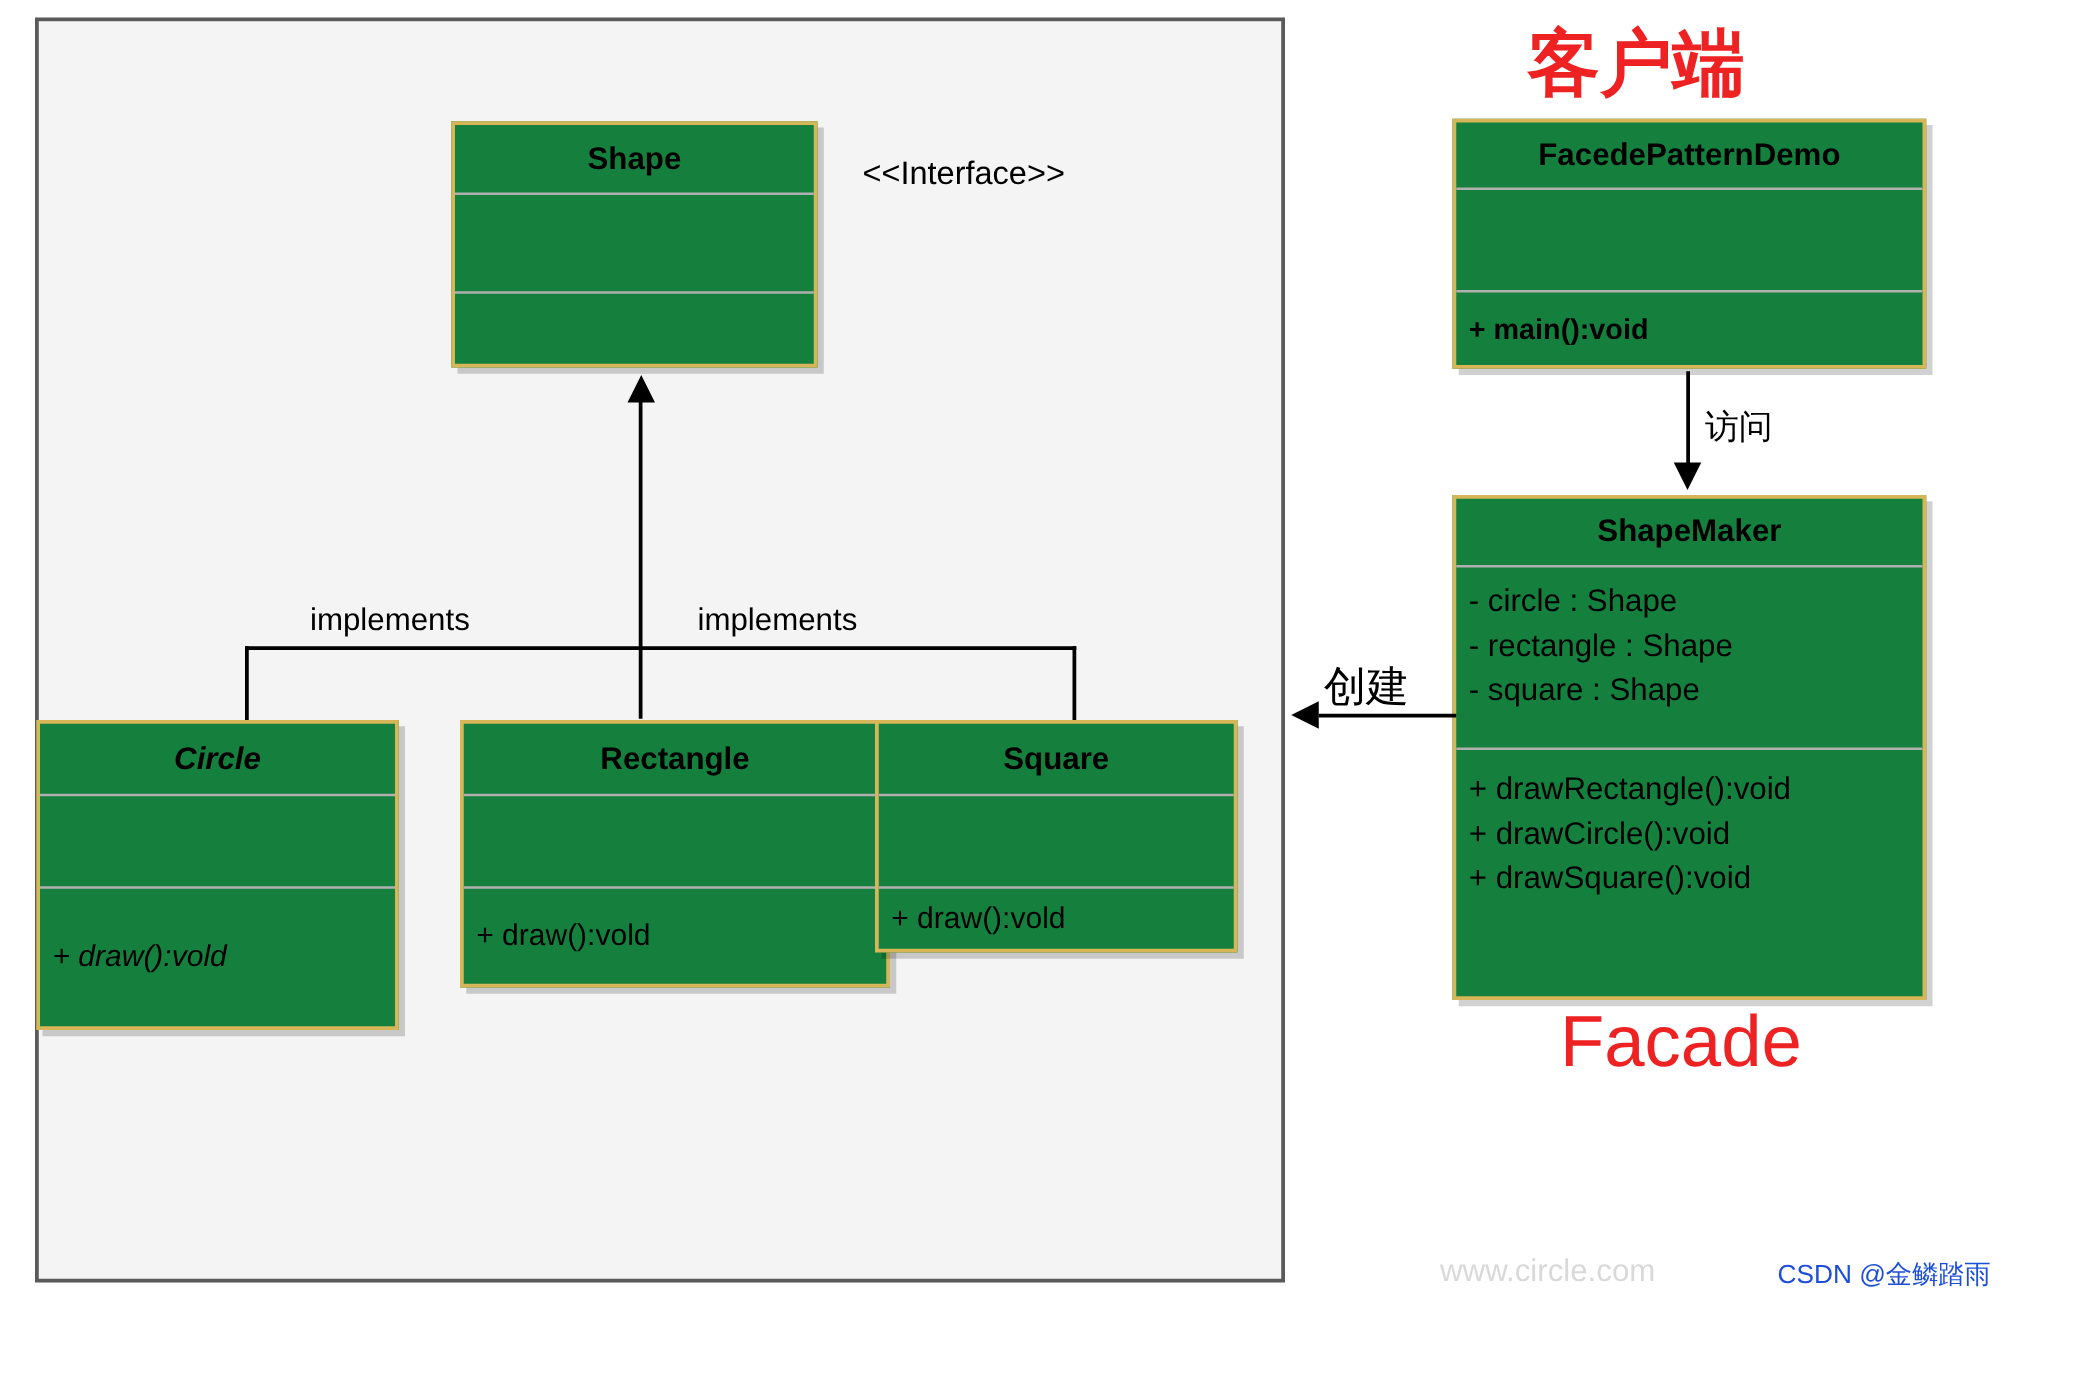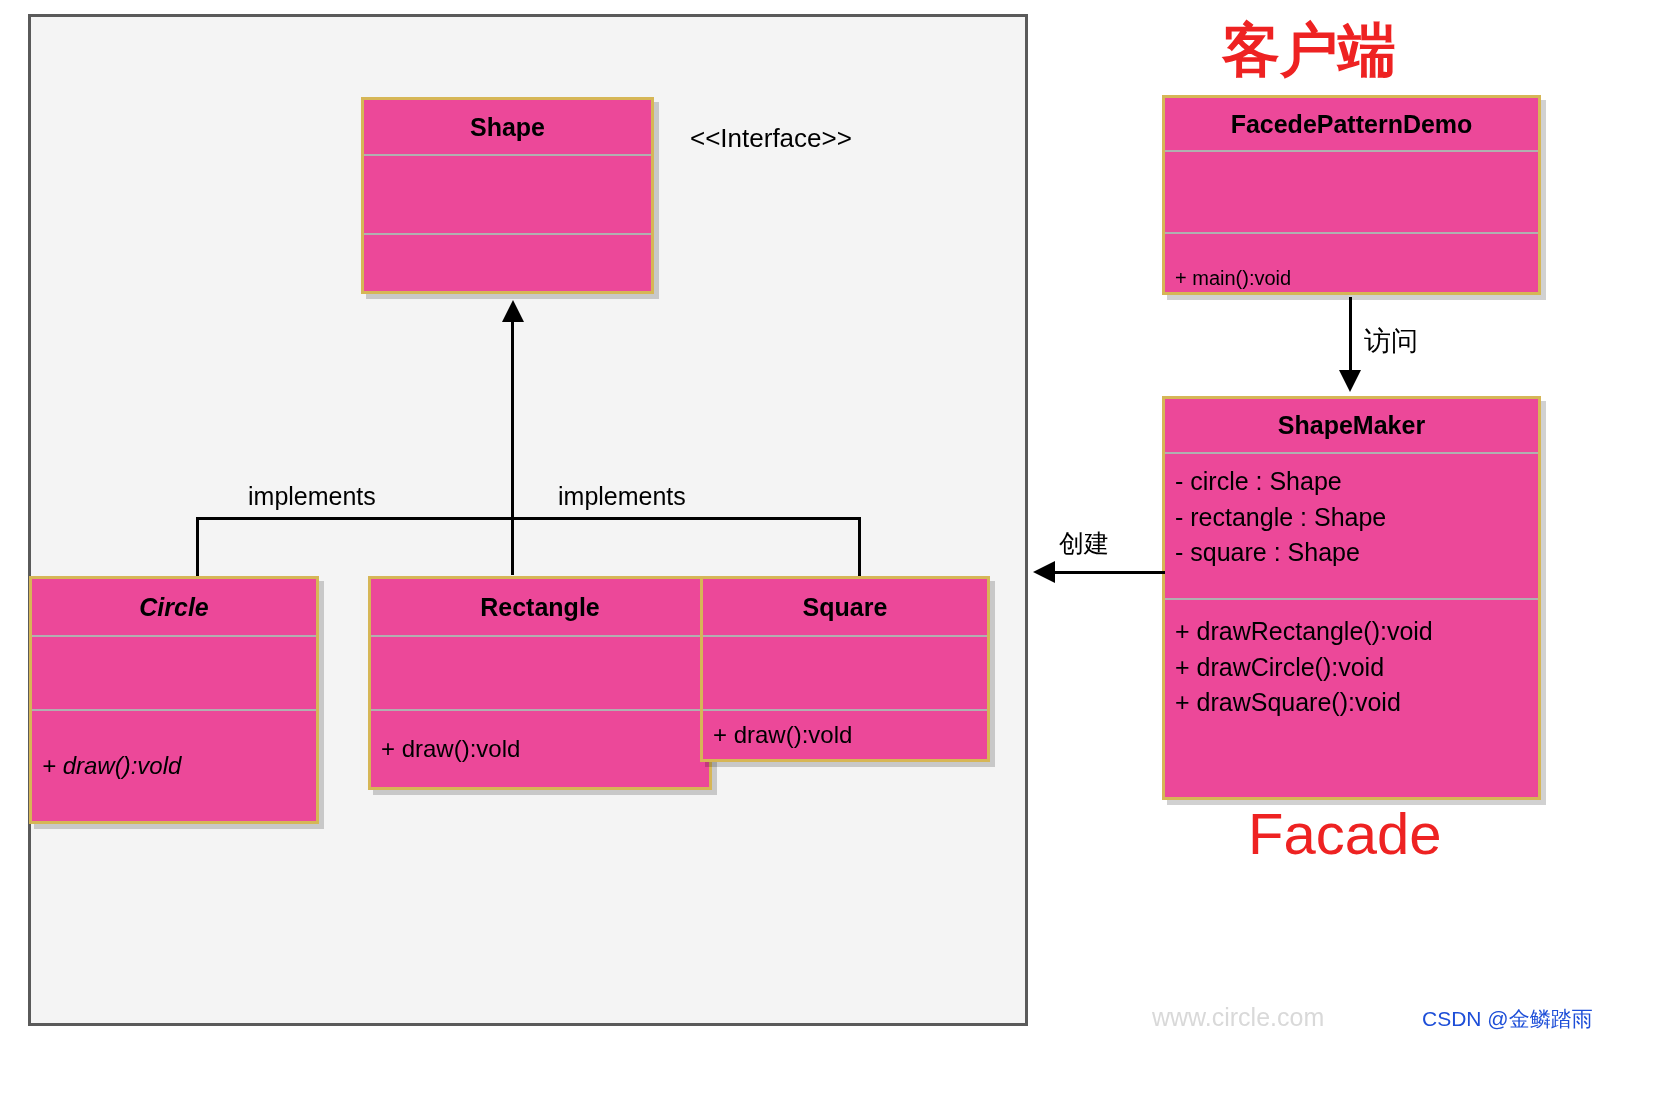--- a/index.html
+++ b/index.html
@@ -25,21 +25,21 @@
     width: 1000px;
     height: 1012px;
     background: #f4f4f4;
     border: 3px solid #5a5a5a;
     box-sizing: border-box;
   }
 
   
   .uml {
     position: absolute;
-    background: #ec4899;
+    background: #15803d;
     border: 3px solid #d6b656;
     box-sizing: border-box;
     box-shadow: 5px 5px 0 0 rgba(0,0,0,0.18);
     display: flex;
     flex-direction: column;
   }
   .uml .title {
     text-align: center;
     font-weight: bold;
     color: #000;
@@ -163,21 +163,21 @@
     </div>
   </div>
 
   <div class="label red" style="left:1222px; top:12px; font-size:58px; font-weight:bold;">客户端</div>
 
   <div class="uml" style="left:1162px; top:95px; width:379px; height:200px;">
     <div class="title" style="height:52px; font-size:25px;">FacedePatternDemo</div>
     <div class="sep"></div>
     <div class="cell attrs" style="height:70px;"></div>
     <div class="sep"></div>
-    <div class="cell" style="flex:1; font-size:20px; font-weight:normal;justify-content:flex-end;">
+    <div class="cell" style="flex:1; font-size:23px; font-weight:bold;">
       <div class="line">+ main():void</div>
     </div>
   </div>
 
   <div class="ln v" style="left:1349px; top:297px; height:75px;"></div>
   <div class="arrowhead down" style="left:1339px; top:370px;"></div>
   <div class="label" style="left:1364px; top:323px; font-size:27px;">访问</div>
 
   <div class="uml" style="left:1162px; top:396px; width:379px; height:404px;">
     <div class="title" style="height:53px; font-size:25px;">ShapeMaker</div>
@@ -190,20 +190,20 @@
     <div class="sep"></div>
     <div class="cell attrs" style="flex:1; font-size:25px; padding-top:14px;">
       <div class="line">+ drawRectangle():void</div>
       <div class="line">+ drawCircle():void</div>
       <div class="line">+ drawSquare():void</div>
     </div>
   </div>
 
   <div class="ln h" style="left:1055px; top:571px; width:110px;"></div>
   <div class="arrowhead left" style="left:1033px; top:561px;"></div>
-  <div class="label" style="left:1059px; top:527px; font-size:25px;">创建</div>
+  <div class="label" style="left:1059px; top:527px; font-size:34px;">创建</div>
 
   <div class="label red" style="left:1248px; top:800px; font-size:58px;">Facade</div>
 
   <div class="watermark" style="left:1152px; top:1003px; font-size:25px;">www.circle.com</div>
   <div class="watermark csdn" style="left:1422px; top:1005px; font-size:21px;">CSDN @金鳞踏雨</div>
 
 </div>
 
 </body></html>

